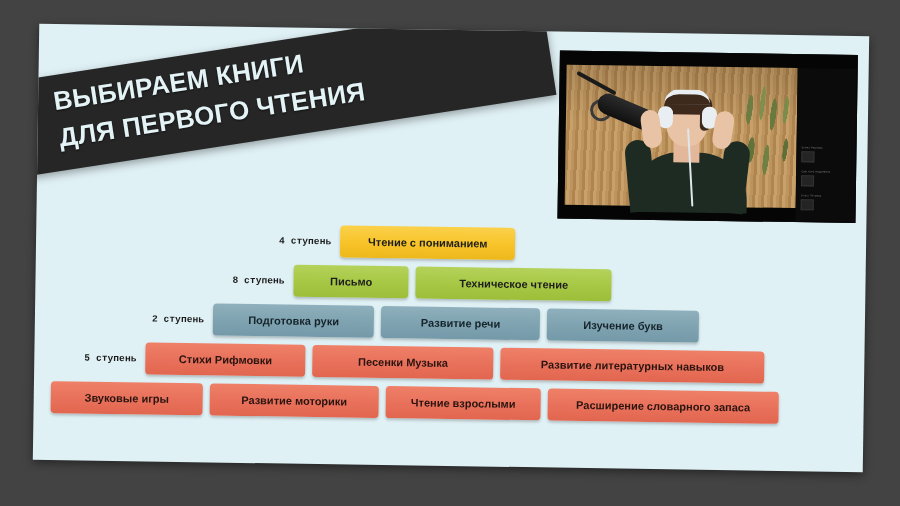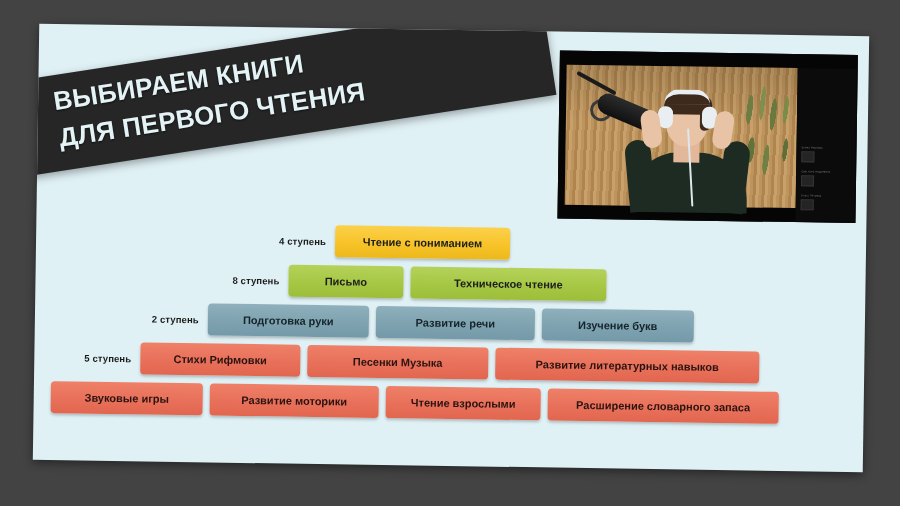--- a/index.html
+++ b/index.html
@@ -184,20 +184,21 @@
   
   #pyramid { position: absolute; left: 0; top: 0; right: 0; bottom: 0; }
   .row { position: absolute; display: flex; align-items: center; }
   .step-label {
     font-size: 9.5px;
     font-weight: bold;
     color: #1b1b1b;
     white-space: nowrap;
     margin-right: 9px;
     letter-spacing: .1px;
+    font-family: Liberation Mono, monospace;
   }
   .boxes { display: flex; gap: 7px; }
   .box {
     display: flex;
     align-items: center;
     justify-content: center;
     height: 32px;
     border-radius: 4px;
     font-size: 11px;
     font-weight: bold;

